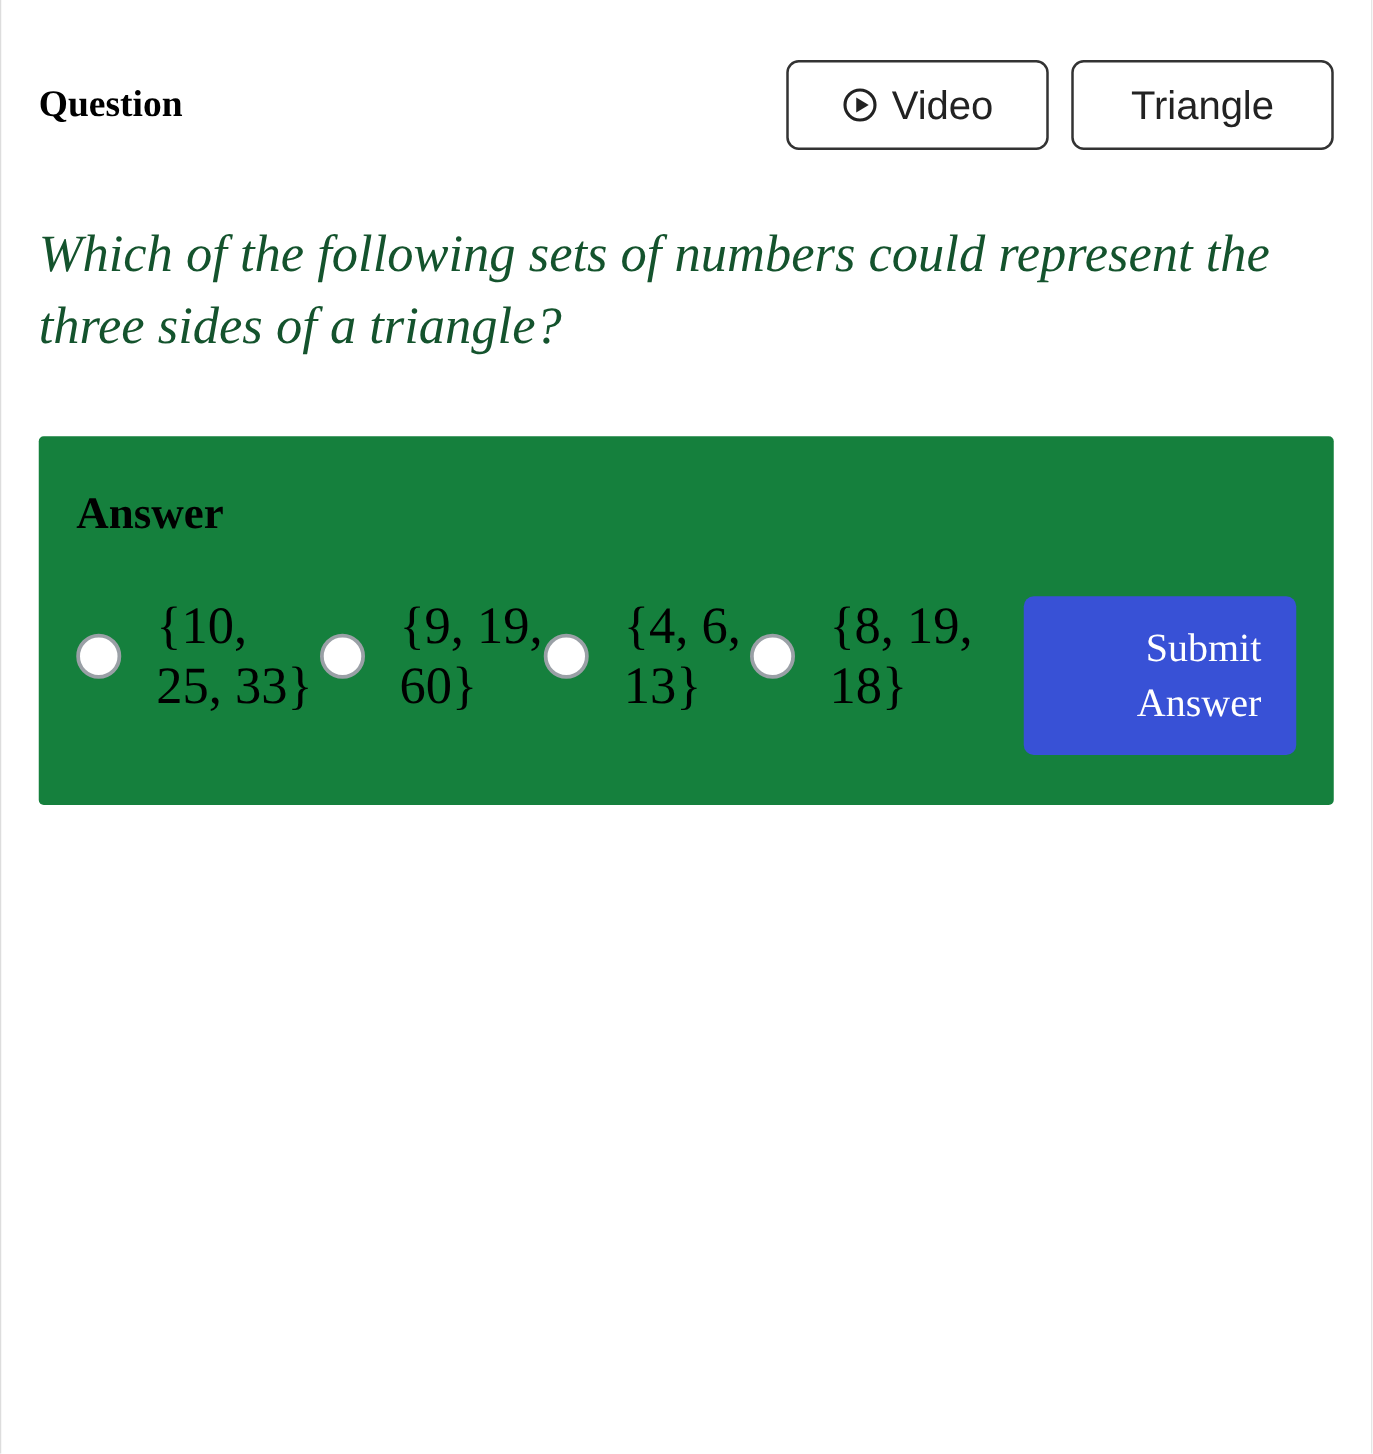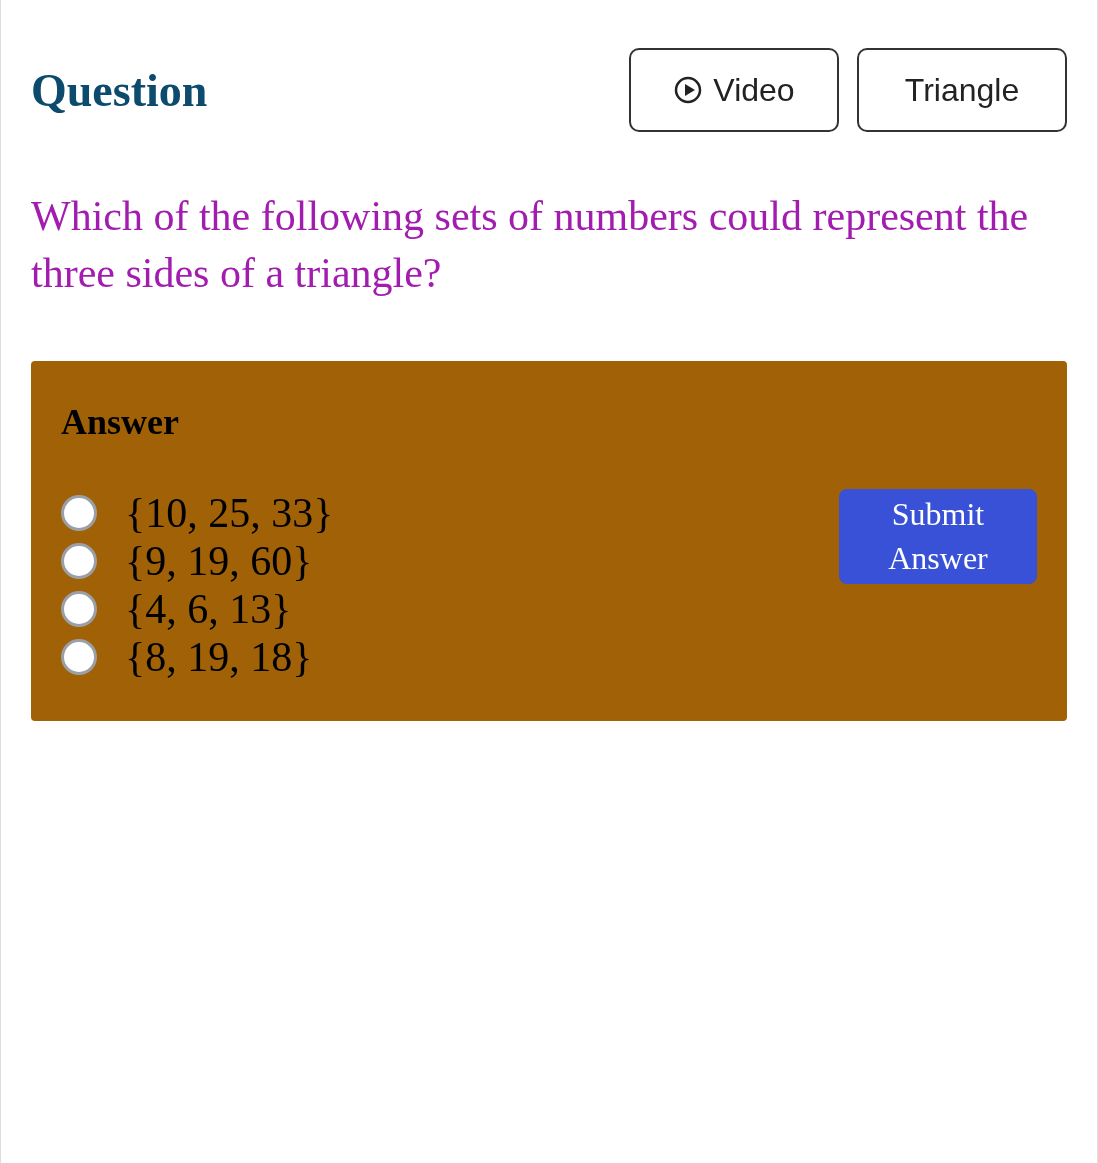--- a/index.html
+++ b/index.html
@@ -23,72 +23,73 @@
       font-weight: bold;
       color: #1a1a2e;
     }
     .question-row {
       display: flex;
       align-items: center;
       padding: 48px 30px 20px 30px;
       gap: 18px;
     }
     .question-label {
-      font-size: 46px;
+      font-size: 30px;
       font-weight: bold;
-      color: #0c4a6e;
+      color: #000000;
       flex: 1;
     }
     .pill-button {
       display: inline-flex;
       align-items: center;
       justify-content: center;
       gap: 10px;
       border: 2px solid #333;
       border-radius: 10px;
       background: #fff;
       font-family: 'Segoe UI', Arial, sans-serif;
       font-size: 32px;
       color: #222;
       padding: 10px 28px;
       cursor: pointer;
       min-width: 210px;
-      height: 84px;
+      height: 72px;
     }
     .play-icon {
       display: inline-flex;
       align-items: center;
       justify-content: center;
     }
     .question-text {
       font-size: 42px;
       line-height: 1.35;
       padding: 36px 30px 60px 30px;
-      color: #a21caf;
+      color: #14532d;
+      font-style: italic;
     }
     .answer-panel {
-      background: #a16207;
+      background: #15803d;
       margin: 0 30px;
       padding: 40px 30px 40px 30px;
       border-radius: 4px;
     }
     .answer-label {
       font-size: 36px;
       font-weight: bold;
       margin-bottom: 46px;
     }
     .answer-body {
       display: flex;
       gap: 40px;
       align-items: flex-start;
     }
     .options {
       flex: 1;
       display: flex;
-      flex-direction: column;
+      flex-direction: row;
       justify-content: space-between;
     }
     .option {
       display: flex;
       align-items: center;
       gap: 28px;
       cursor: pointer;
     }
     .radio {
       width: 36px;
@@ -103,25 +104,25 @@
       font-size: 42px;
       color: #000;
     }
     .submit-button {
       background: #3851d6;
       color: #fff;
       border: none;
       border-radius: 8px;
       font-family: Georgia, serif;
       font-size: 32px;
-      padding: 4px 28px;
+      padding: 20px 28px;
       line-height: 1.35;
       cursor: pointer;
-      text-align: center;
-      width: 198px;
+      text-align: right;
+      width: 218px;
     }
   </style>
 </head>
 <body>
 
 <div class="container">
 
   <div class="question-row">
     <div class="question-label">Question</div>
 

